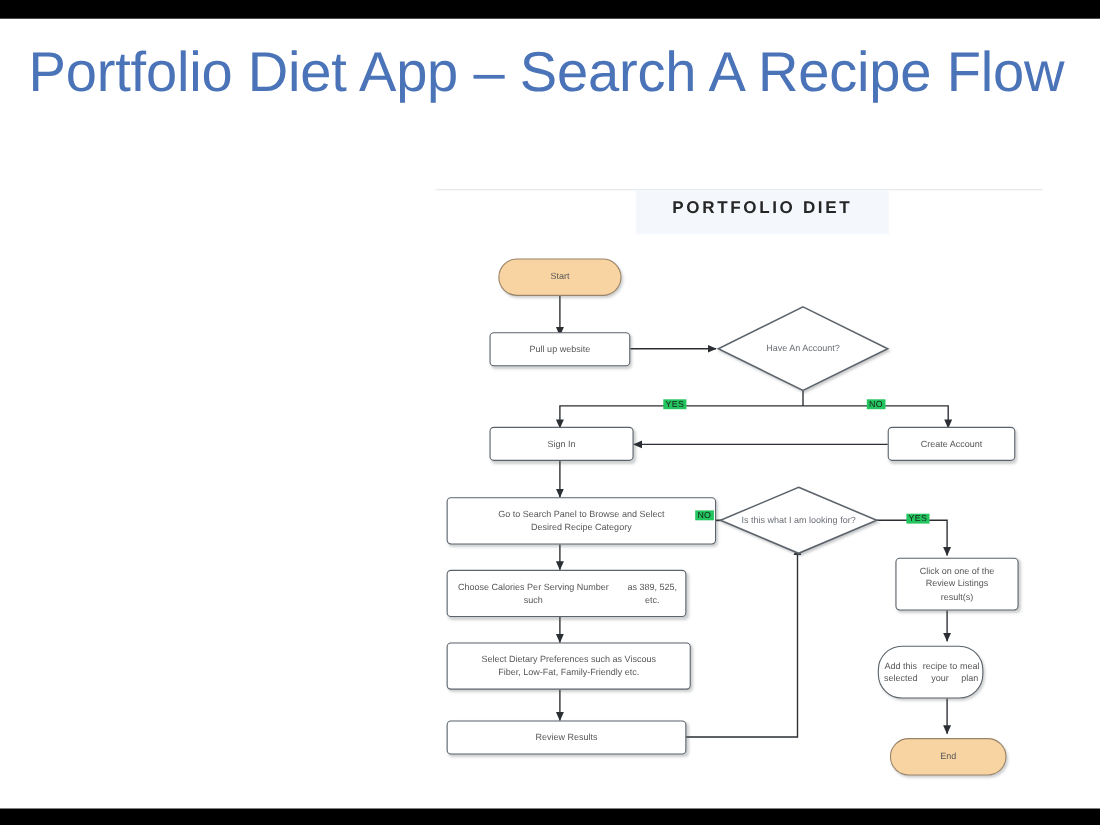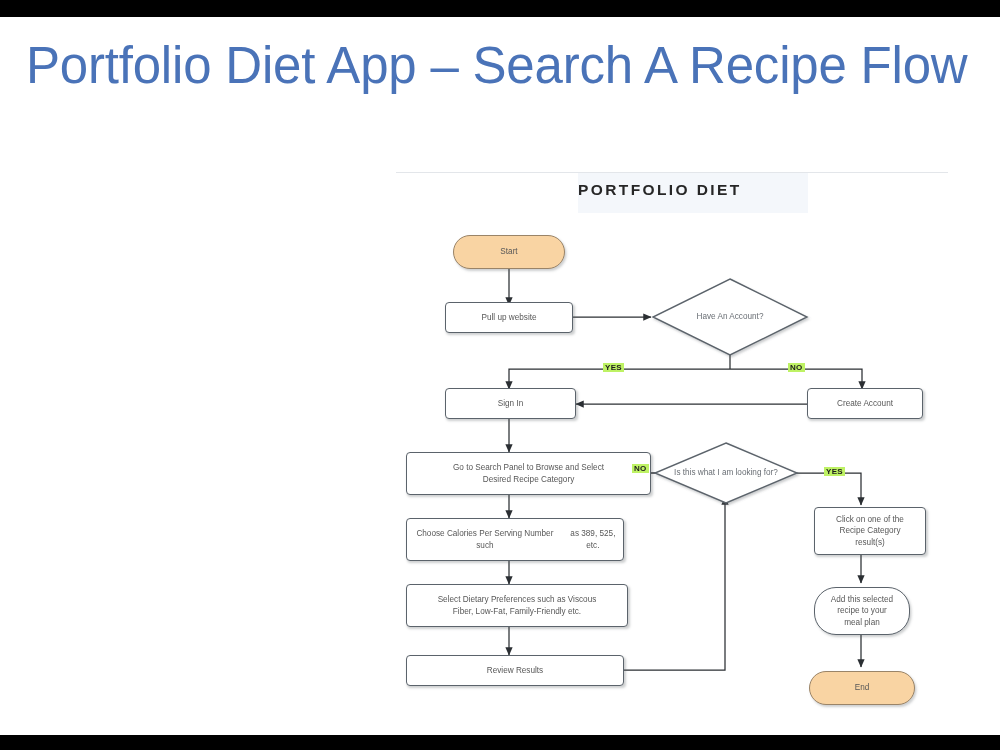--- a/index.html
+++ b/index.html
@@ -74,21 +74,21 @@
     top: 18px;
     width: 230px;
     height: 40px;
     background: #f4f7fb;
   }
   #brand-title {
     position: absolute;
     left: 182px;
     top: 26px;
     width: 230px;
-    text-align: left;
+    text-align: center;
     font-size: 15.5px;
     font-weight: 700;
     letter-spacing: 2.4px;
     color: #262626;
   }
   #flow-subtitle {
     position: absolute;
     left: 152px;
     top: 90px;
     width: 290px;
@@ -135,24 +135,24 @@
     position: absolute;
     text-align: center;
     color: #6a6f75;
     font-size: 8.2px;
     line-height: 11px;
   }
 
   .edge-label {
     position: absolute;
     font-size: 8px;
-    font-weight: 700;
+    font-weight: 400;
     color: #1c1c1c;
     letter-spacing: 0.3px;
-    background: #bef264;
+    background: #22c55e;
     padding: 0 2px;
   }
 </style>
 </head>
 <body>
 
 <div id="slide-root">
 
   <div class="letterbox" id="letterbox-top"></div>
   <div class="letterbox" id="letterbox-bot"></div>
@@ -248,25 +248,25 @@
         <span>Select Dietary Preferences such as Viscous</span>
         <span>Fiber, Low-Fat, Family-Friendly etc.</span>
       </div>
 
       <div class="node process" style="left:10px; top:500px; width:218px; height:31px;">
         <span class="node-label">Review Results</span>
       </div>
 
       <div class="node process" style="left:418px; top:352px; width:112px; height:48px; flex-direction:column;">
         <span>Click on one of the</span>
-        <span>Recipe Category</span>
+        <span>Review Listings</span>
         <span>result(s)</span>
       </div>
 
-      <div class="node process" style="left:418px; top:432px; width:96px; height:48px; flex-direction:column;border-radius:22px;">
+      <div class="node process" style="left:402px; top:432px; width:96px; height:48px; border-radius:22px;">
         <span>Add this selected</span>
         <span>recipe to your</span>
         <span>meal plan</span>
       </div>
 
       <div class="node terminal" style="left:413px; top:516px; width:106px; height:34px;">
         <span class="node-label">End</span>
       </div>
 
       <div class="edge-label" style="left:207px; top:208px;">YES</div>

